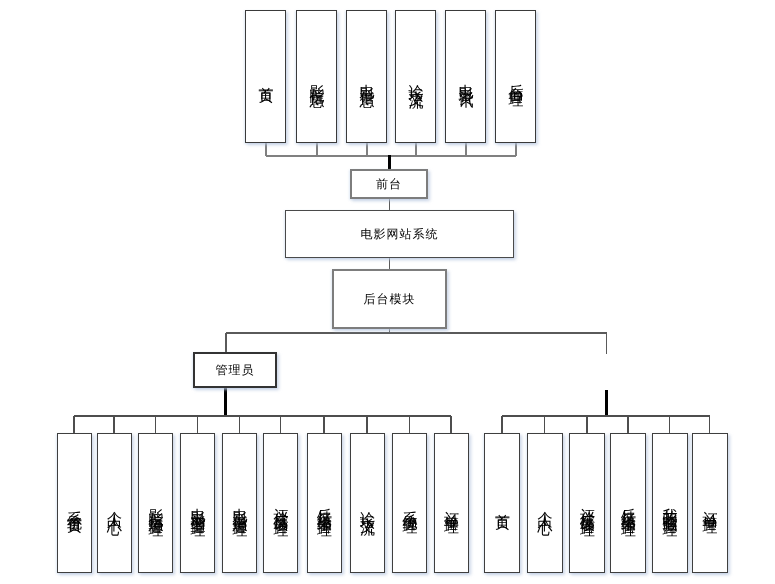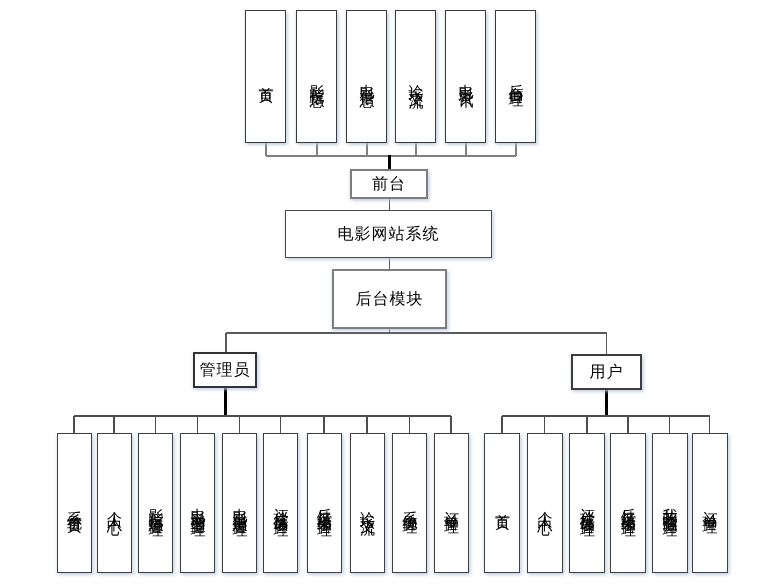--- a/index.html
+++ b/index.html
@@ -8,21 +8,21 @@
     font-family:"DejaVu Serif","Liberation Serif",serif;
     overflow:hidden;
   }
   .stage svg{position:absolute;left:0;top:0;width:775px;height:584px;}
   .node{
     position:absolute;background:#ffffff;color:#000;
     display:flex;align-items:center;justify-content:center;
     box-sizing:border-box;text-align:center;
     box-shadow:2px 2px 3px rgba(173,190,219,0.60), -1px 1px 2px rgba(198,212,235,0.45);
   }
-  .hnode{font-size:16px;letter-spacing:1px;white-space:nowrap;}
+  .hnode{font-size:12px;letter-spacing:1px;white-space:nowrap;}
   .vnode span{
     writing-mode:vertical-rl;text-orientation:upright;
     font-size:15px;line-height:1;letter-spacing:3px;margin-bottom:-3px;
   }
 </style>
 </head>
 <body>
 
 <div class="stage">
   <svg id="connectors" shape-rendering="crispEdges">
@@ -73,24 +73,23 @@
     <div class="node vnode" style="left: 395px; top: 10px; width: 41px; height: 133px; border: 1.5px solid rgb(58, 58, 58);">
       <span>论坛交流</span>
     </div>
     <div class="node vnode" style="left: 445px; top: 10px; width: 41px; height: 133px; border: 1.5px solid rgb(58, 58, 58);">
       <span>电影资讯</span>
     </div>
     <div class="node vnode" style="left: 495px; top: 10px; width: 41px; height: 133px; border: 1.5px solid rgb(58, 58, 58);">
       <span>后台管理</span>
     </div>
     <div class="node hnode" style="left: 350px; top: 169px; width: 78px; height: 30px; border: 2px solid rgb(125, 125, 125);">前台</div>
-    <div class="node hnode" style="left: 285px; top: 210px; width: 207px; height: 48px; border: 1.5px solid rgb(74, 74, 74);">电影网站系统</div>
+    <div class="node hnode" style="left: 285px; top: 210px; width: 229px; height: 48px; border: 1.5px solid rgb(74, 74, 74);">电影网站系统</div>
     <div class="node hnode" style="left: 332px; top: 269px; width: 115px; height: 60px; border: 2px solid rgb(125, 125, 125);">后台模块</div>
-    <div class="node hnode" style="left: 193px; top: 352px; width: 64px; height: 36px; border: 2px solid rgb(51, 51, 51);">管理员</div>
-    <div class="node hnode" style="left: 571px; top: 354px; width: 71px; height: 36px; border: 2px solid rgb(60, 60, 60);">用户</div>
+    <div class="node hnode" style="left: 193px; top: 352px; width: 84px; height: 36px; border: 2px solid rgb(51, 51, 51);">管理员</div>
     <div class="node vnode" style="left: 56.5px; top: 433px; width: 35px; height: 140px; border: 1.5px solid rgb(63, 63, 63);">
       <span>系统首页</span>
     </div>
     <div class="node vnode" style="left: 96.5px; top: 433px; width: 35px; height: 140px; border: 1.5px solid rgb(63, 63, 63);">
       <span>个人中心</span>
     </div>
     <div class="node vnode" style="left: 138px; top: 433px; width: 35px; height: 140px; border: 1.5px solid rgb(63, 63, 63);">
       <span>影院信息管理</span>
     </div>
     <div class="node vnode" style="left: 180px; top: 433px; width: 35px; height: 140px; border: 1.5px solid rgb(63, 63, 63);">

